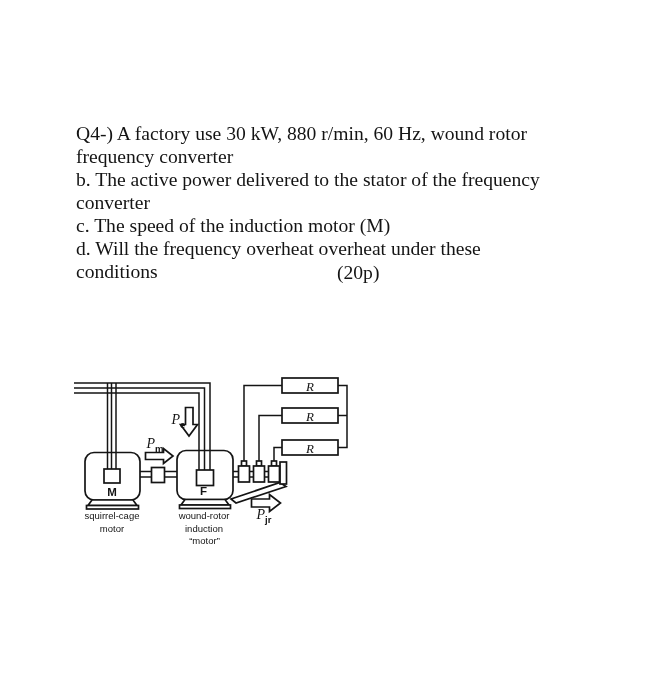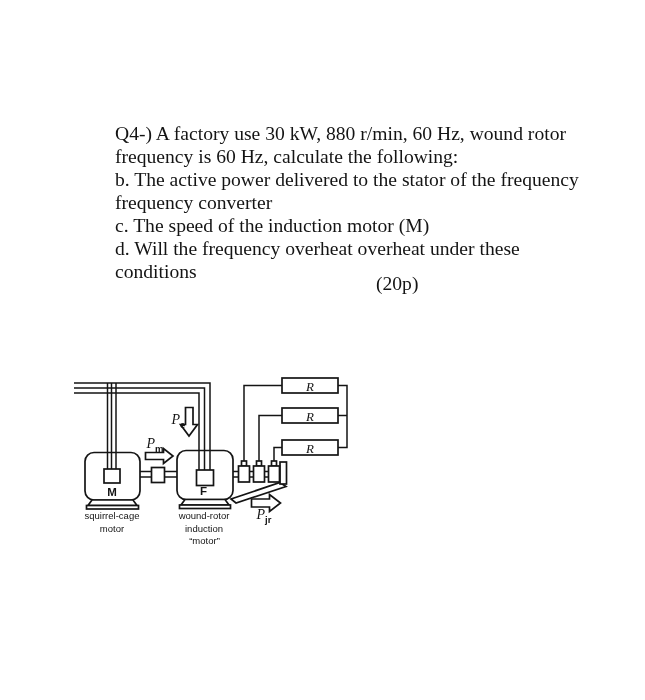--- a/index.html
+++ b/index.html
@@ -13,43 +13,43 @@
   .question{
     position:absolute;
     left:76px; top:122px;
     width:520px;
     font-family:"Liberation Serif", serif;
     font-size:19.6px;
     line-height:23px;
     color:#141414;
     white-space:nowrap;
   }
-  .qline{height:23px;margin-left:39px;}
+  .qline{height:23px;}
   .qline.last{position:relative;}
-  .points{position:absolute;left:261px;top:12px;}
+  .points{position:absolute;left:261px;top:1px;}
   svg.diagram{position:absolute;left:0;top:0;}
   
   .cap{font-family:"Liberation Sans", sans-serif;font-size:9.5px;fill:#141414;}
   .motor-letter{font-family:"Liberation Sans", sans-serif;font-weight:700;font-size:11.5px;fill:#141414;}
   .rlabel{font-family:"Liberation Serif", serif;font-style:italic;font-size:13px;fill:#141414;}
   .plabel{font-family:"Liberation Serif", serif;font-style:italic;font-size:14px;fill:#141414;}
   .psub{font-family:"Liberation Sans", sans-serif;font-style:normal;font-weight:700;font-size:9.5px;fill:#141414;}
   .ln{stroke:#141414;stroke-width:1.5;fill:none;}
   .shape{stroke:#141414;stroke-width:1.7;fill:#ffffff;}
 </style>
 </head>
 <body>
 
 <div class="page">
 
   <div class="question">
     <div class="qline">Q4-) A factory use 30 kW, 880 r/min, 60 Hz, wound rotor</div>
-    <div class="qline">frequency is 60 Hz, calculate the following:</div>
+    <div class="qline">frequency converter</div>
     <div class="qline">b. The active power delivered to the stator of the frequency</div>
-    <div class="qline">frequency converter</div>
+    <div class="qline">converter</div>
     <div class="qline">c. The speed of the induction motor (M)</div>
     <div class="qline">d. Will the frequency overheat overheat under these</div>
     <div class="qline last">
       <span>conditions</span>
       <span class="points">(20p)</span>
     </div>
   </div>
 
   <svg class="diagram" width="645" height="700" viewBox="0 0 645 700">
 

